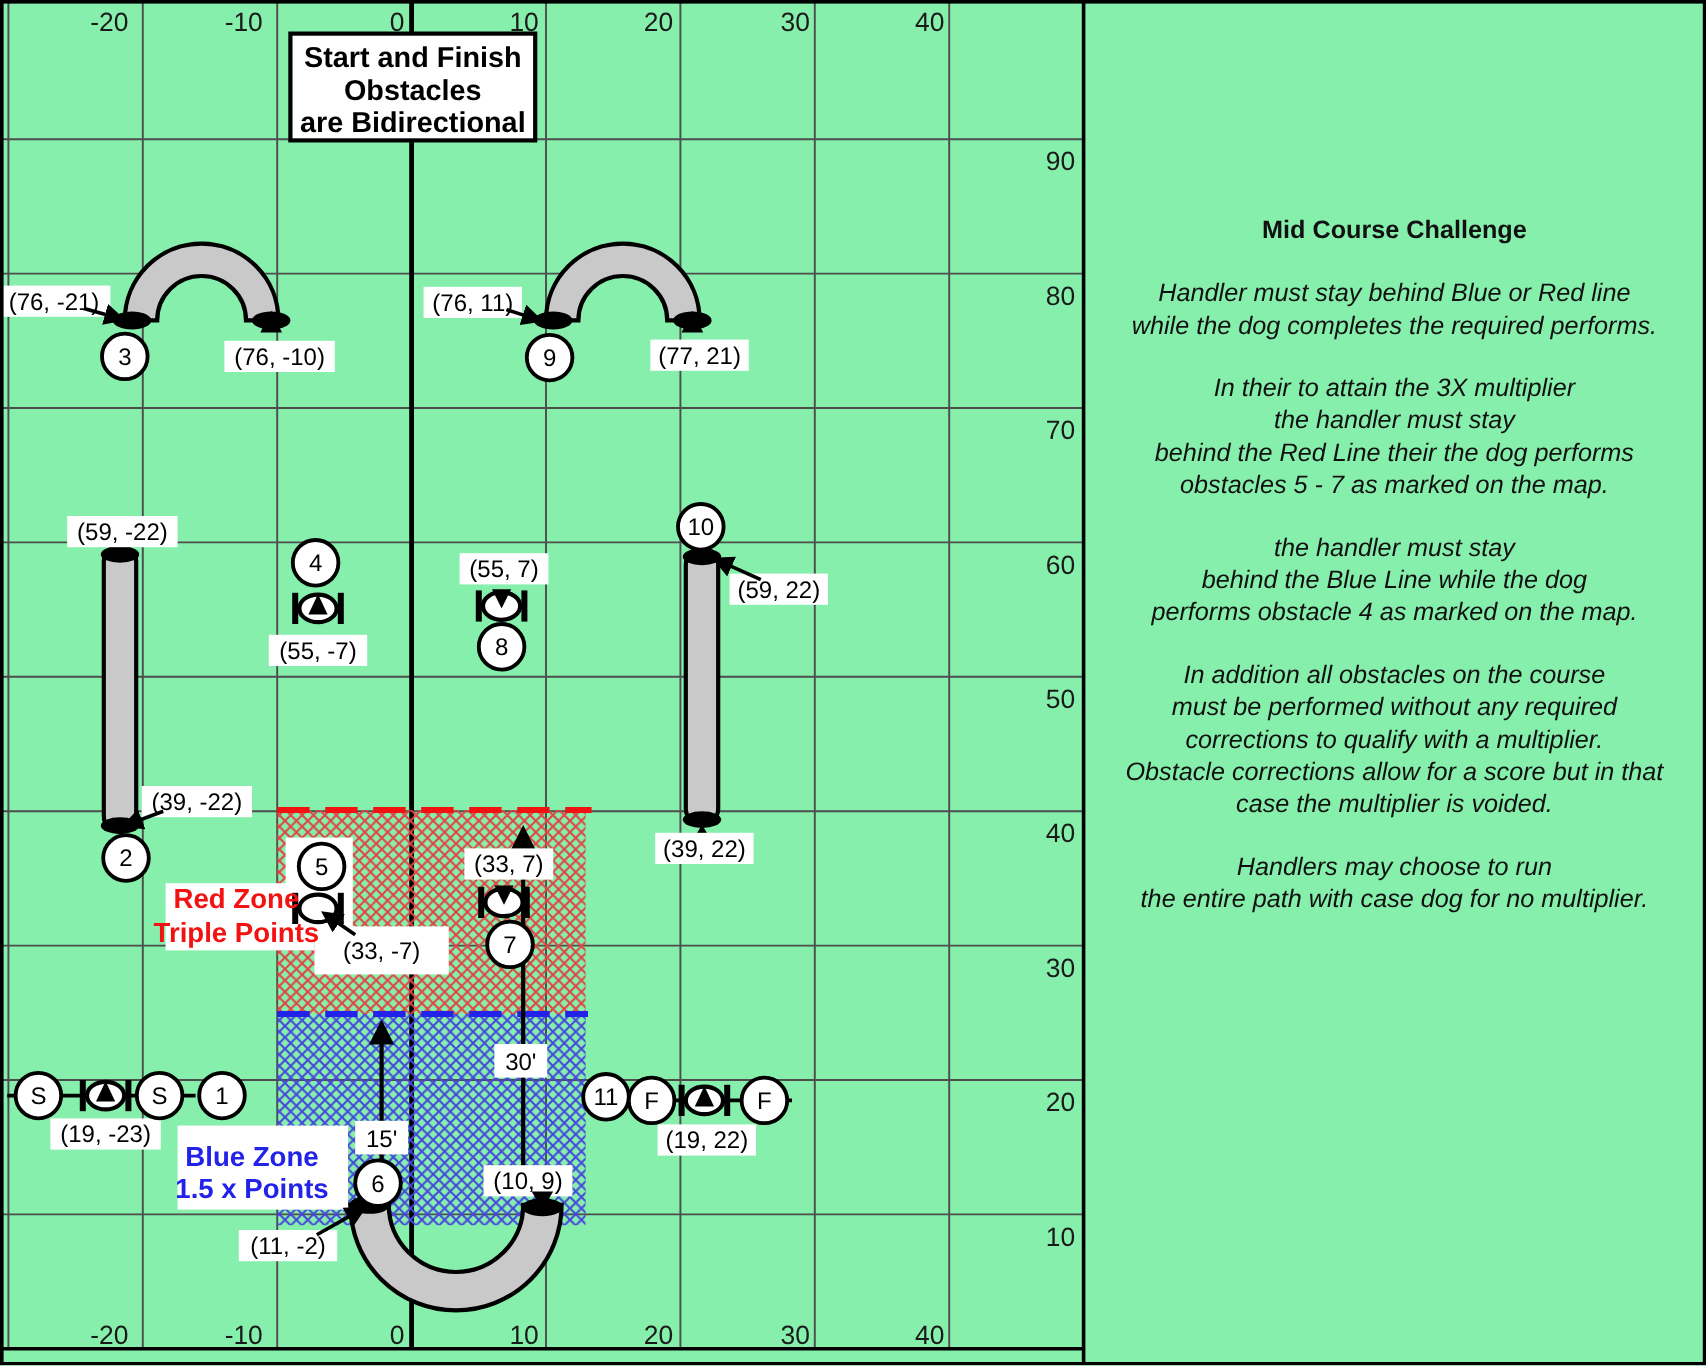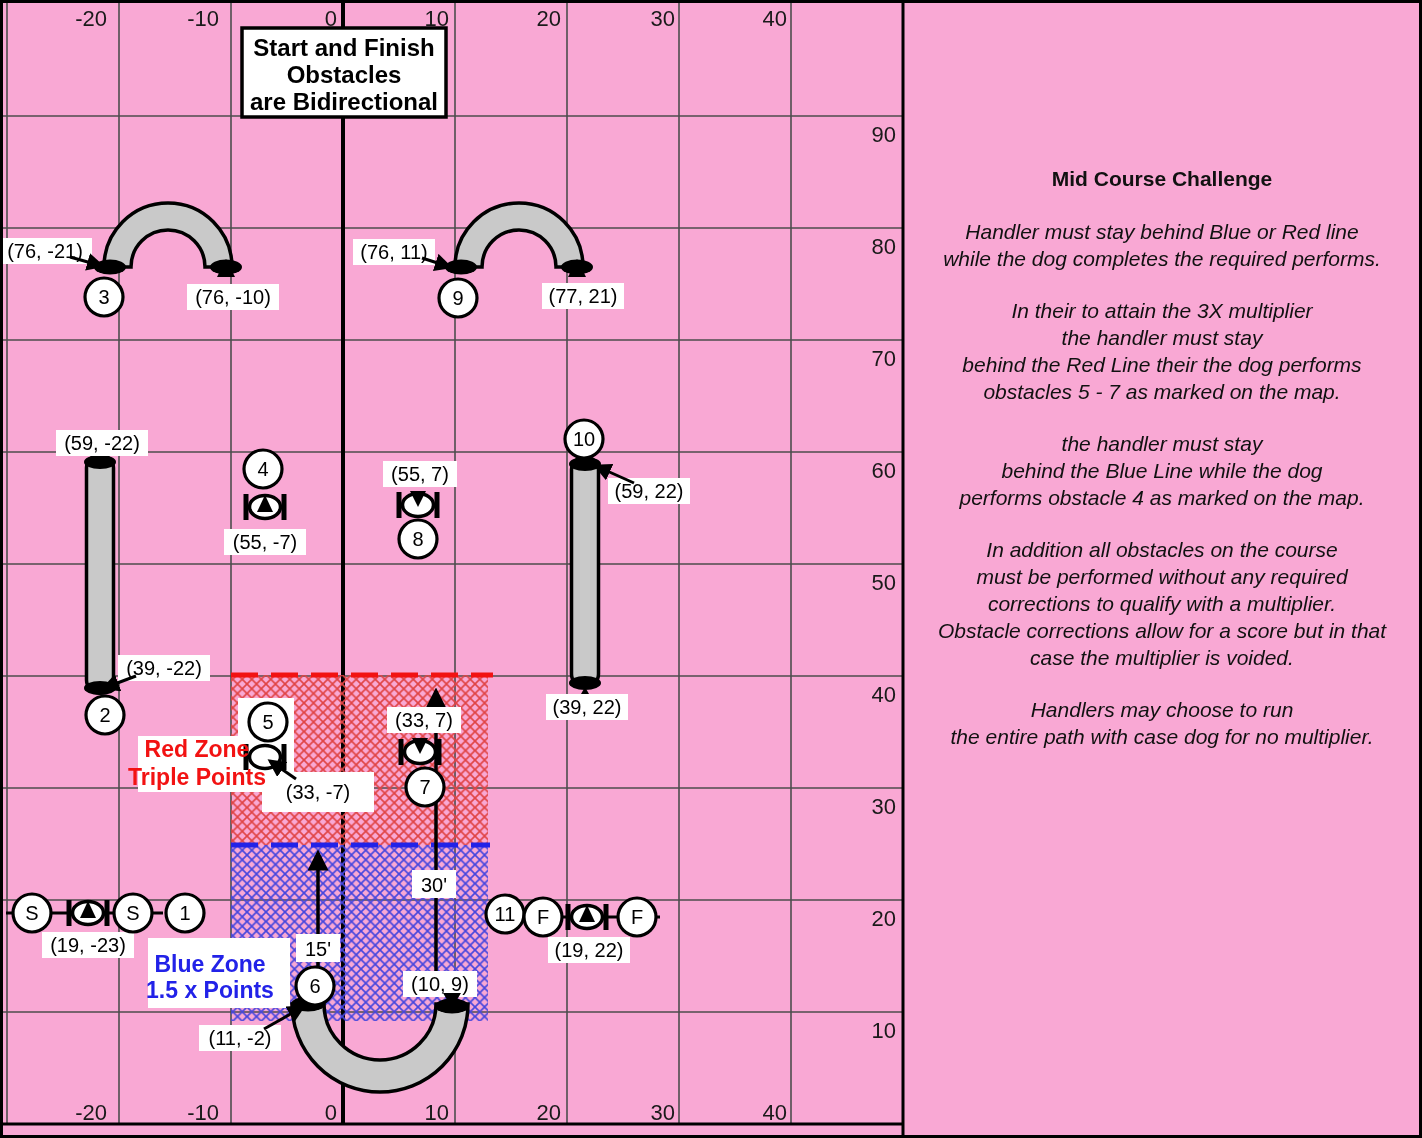--- a/index.html
+++ b/index.html
@@ -1,19 +1,19 @@
 <!DOCTYPE html>
 <html><head>
 <meta charset="utf-8">
 <style>
   html,body{margin:0;padding:0;background:#ffffff;}
-  #stage{position:relative;width:1422px;height:1138px;background:#f9a8d4;
+  #stage{position:relative;width:1422px;height:1138px;background:#86efac;
          font-family:"Liberation Sans",sans-serif;overflow:hidden;}
   #mapsvg{position:absolute;left:0;top:0;}
-  .panel{position:absolute;left:906px;top:165px;width:512px;text-align:center;
+  .panel{position:absolute;left:906px;top:178px;width:512px;text-align:center;
          color:#111;font-size:21px;line-height:27px;}
   .panel-title{font-weight:bold;margin-bottom:26px;}
   .para{margin:0 0 25px 0;}
   .pline{white-space:nowrap;font-style:italic;}
   text{font-family:"Liberation Sans",sans-serif;}
   .axis{font-size:22px;fill:#1a1a1a;}
   .coord{font-size:20px;fill:#000;}
   .circ-label{font-size:20px;fill:#000;}
   .zone-label{font-size:23px;font-weight:bold;}
   .box-label{font-size:24px;font-weight:bold;fill:#000;}

